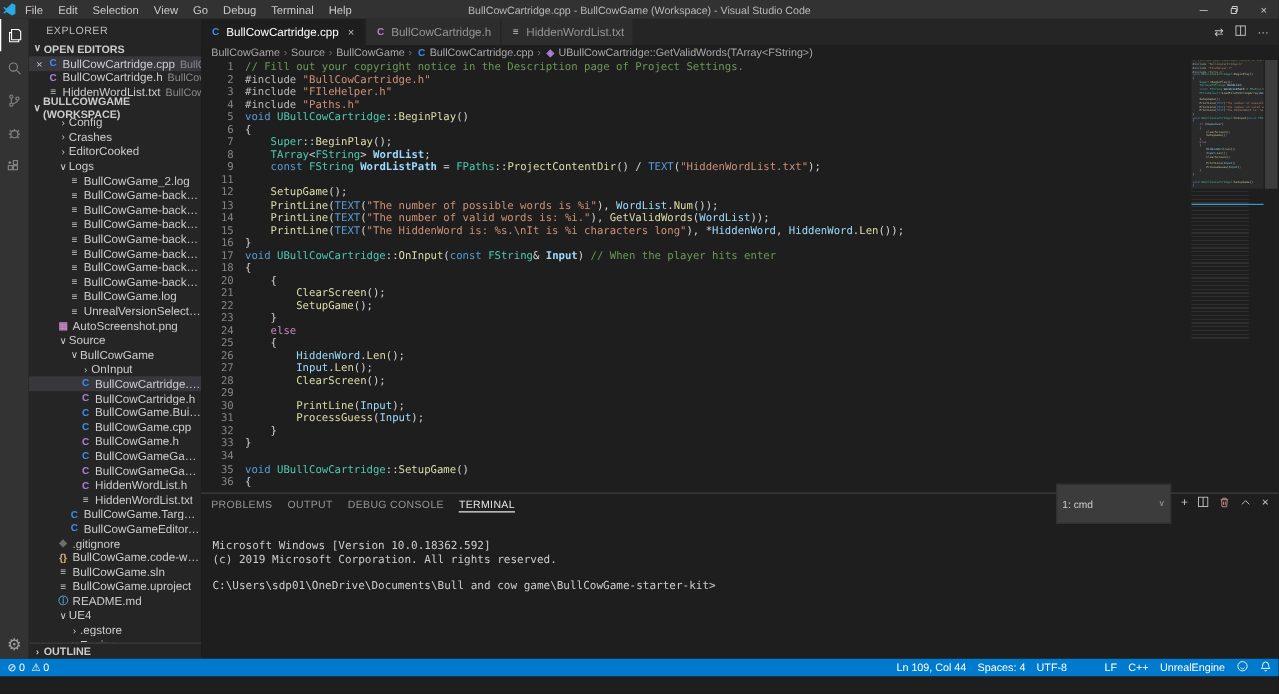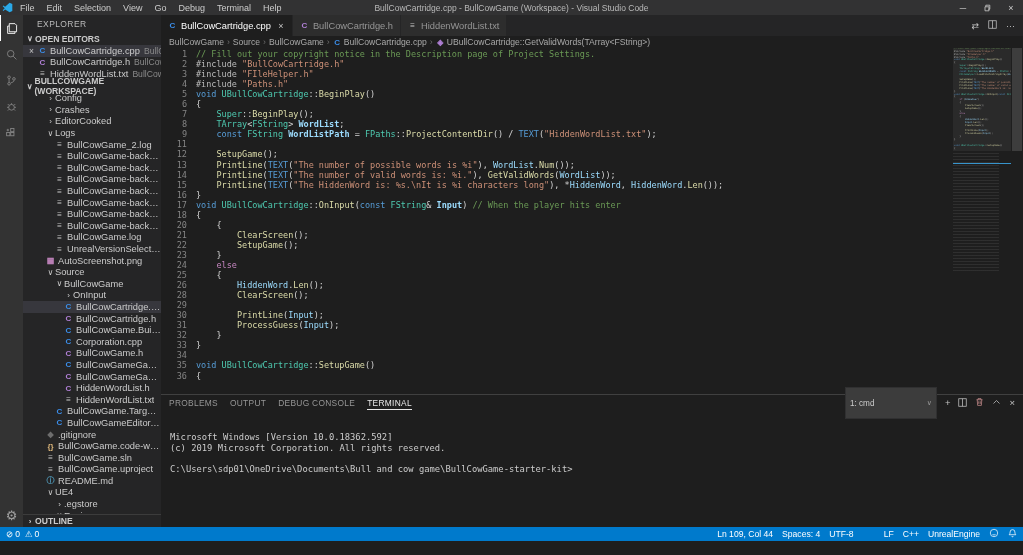--- a/index.html
+++ b/index.html
@@ -274,21 +274,21 @@
           <div class="tree-row" style="padding-left: 41px;">
             <span class="fi" style="color: rgb(177, 128, 215);">C</span>
             <span class="lbl">BullCowCartridge.h</span>
           </div>
           <div class="tree-row" style="padding-left: 41px;">
             <span class="fi" style="color: rgb(59, 142, 234);">C</span>
             <span class="lbl">BullCowGame.Build.cs</span>
           </div>
           <div class="tree-row" style="padding-left: 41px;">
             <span class="fi" style="color: rgb(59, 142, 234);">C</span>
-            <span class="lbl">Corporation.cpp</span>
+            <span class="lbl">BullCowGame.cpp</span>
           </div>
           <div class="tree-row" style="padding-left: 41px;">
             <span class="fi" style="color: rgb(177, 128, 215);">C</span>
             <span class="lbl">BullCowGame.h</span>
           </div>
           <div class="tree-row" style="padding-left: 41px;">
             <span class="fi" style="color: rgb(59, 142, 234);">C</span>
             <span class="lbl">BullCowGameGameModeBase.cpp</span>
           </div>
           <div class="tree-row" style="padding-left: 41px;">
@@ -492,20 +492,24 @@
             </div>
             <div class="code-line">
               <span class="ln">25</span>
               <span class="src"><span class="tk-p">    {</span></span>
             </div>
             <div class="code-line">
               <span class="ln">26</span>
               <span class="src"><span class="tk-p">        </span><span class="tk-v">HiddenWord</span><span class="tk-p">.</span><span class="tk-f">Len</span><span class="tk-p">();</span></span>
             </div>
             <div class="code-line">
+              <span class="ln">27</span>
+              <span class="src"><span class="tk-p">        </span><span class="tk-v">Input</span><span class="tk-p">.</span><span class="tk-f">Len</span><span class="tk-p">();</span></span>
+            </div>
+            <div class="code-line">
               <span class="ln">28</span>
               <span class="src"><span class="tk-p">        </span><span class="tk-f">ClearScreen</span><span class="tk-p">();</span></span>
             </div>
             <div class="code-line">
               <span class="ln">29</span>
               <span class="src"></span>
             </div>
             <div class="code-line">
               <span class="ln">30</span>
               <span class="src"><span class="tk-p">        </span><span class="tk-f">PrintLine</span><span class="tk-p">(</span><span class="tk-v">Input</span><span class="tk-p">);</span></span>

